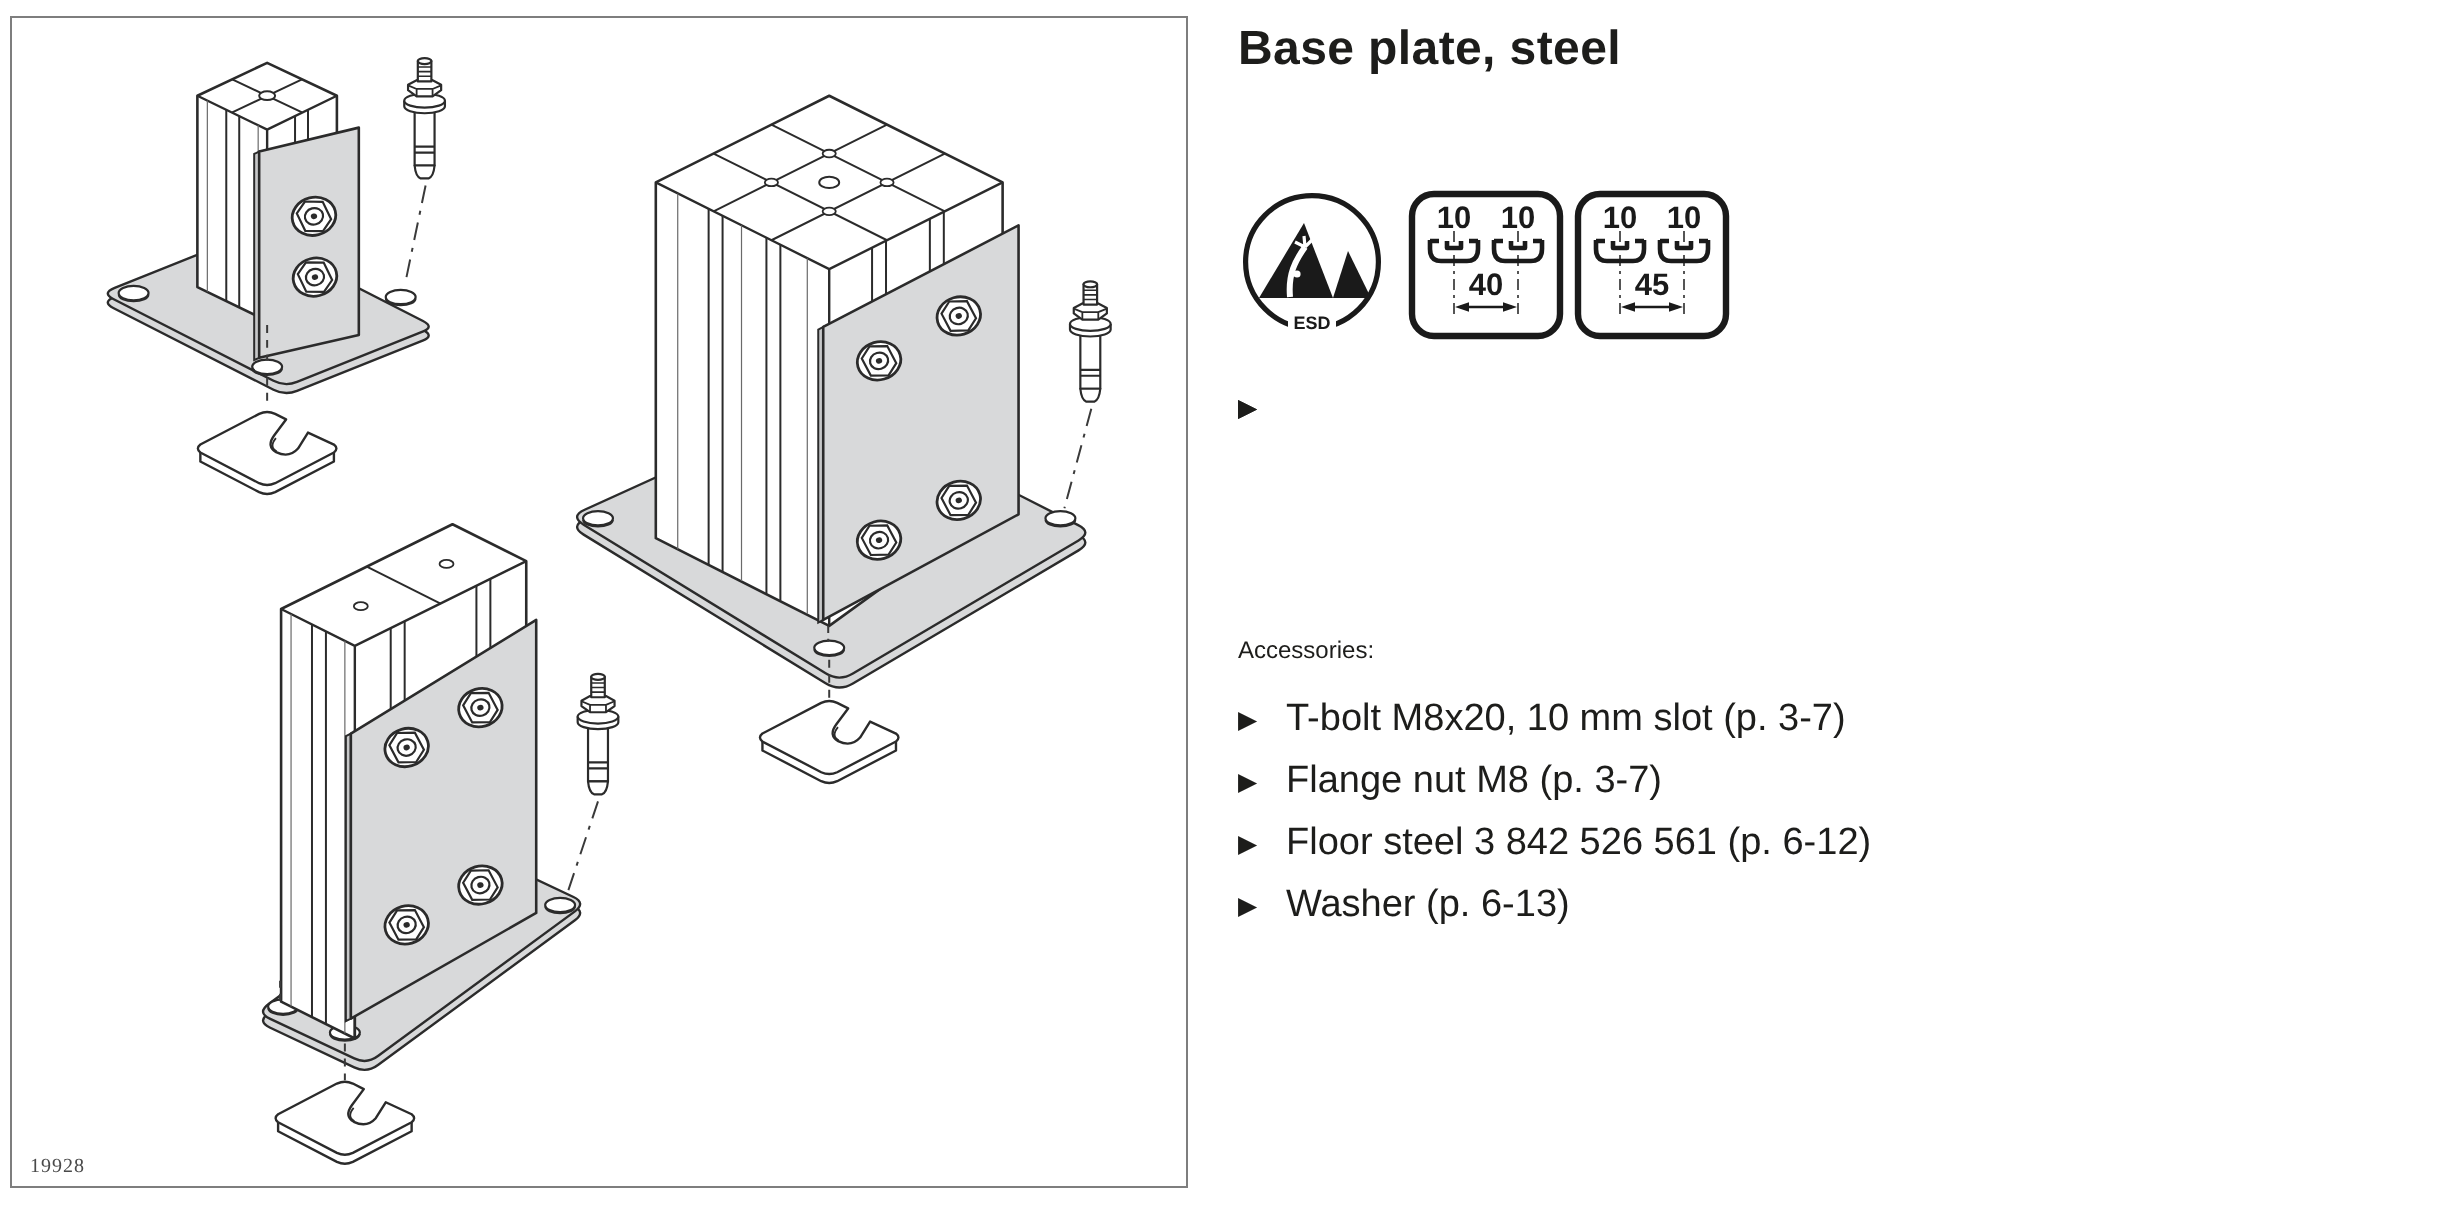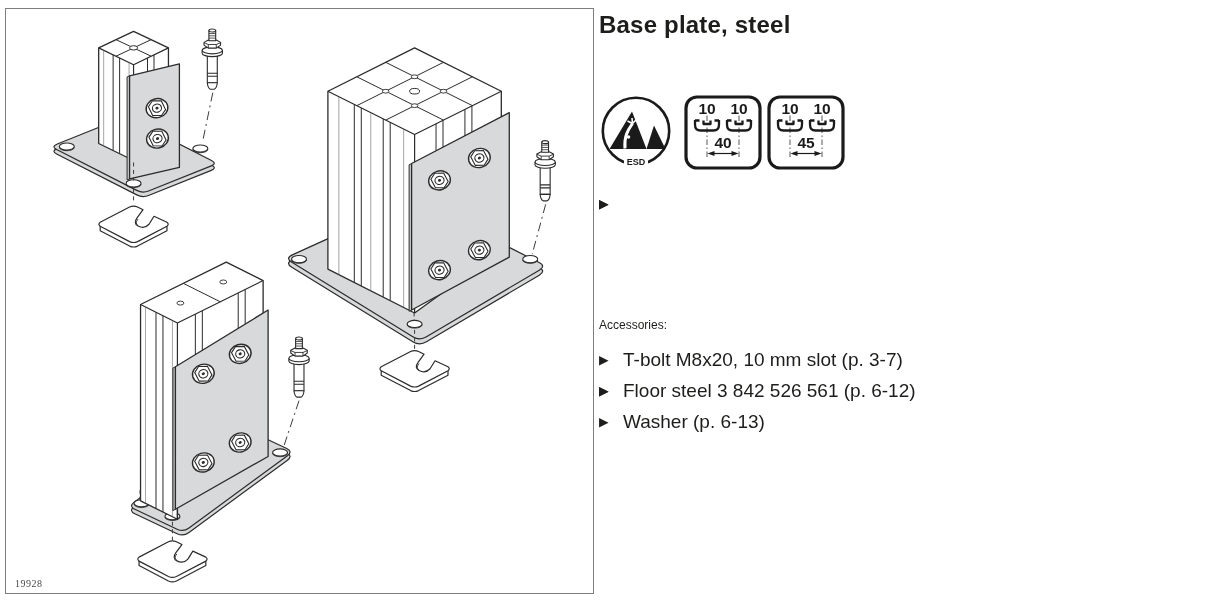--- a/index.html
+++ b/index.html
@@ -8,21 +8,21 @@
   body { position:relative; }
 
   
   .figure-panel { position:absolute; left:5px; top:8px; width:589px; height:586px;
     border:1px solid #7e7e7e; background:#fff; }
   .figure-svg { position:absolute; left:0; top:0; width:100%; height:100%; }
   .figure-number { position:absolute; left:9px; bottom:4px; font-size:10px;
     font-family:Liberation Serif, serif; color:#4a4a4a; letter-spacing:0.5px; }
 
   
-  .content-col { position:absolute; left:598px; top:0; width:580px; height:606px; }
+  .content-col { position:absolute; left:618px; top:0; width:580px; height:606px; }
   .page-title { position:absolute; left:1px; top:11px; font-size:24px; font-weight:bold;
     color:#1d1d1b; letter-spacing:0.2px; }
   .icons-row { position:absolute; left:1px; top:95px; height:78px; display:flex; align-items:flex-start; }
   .esd-box { width:74px; height:78px; margin-right:11px; }
   .slot-box { width:78px; height:75px; margin-right:5px; }
 
   .bullet-list { position:absolute; left:1px; top:188px; width:530px; list-style:none; }
   .bullet-list li { position:relative; padding-left:24px; font-size:19px; line-height:30px; }
   .acc-label { position:absolute; left:1px; top:310px; font-size:12px; line-height:30px; }
   .acc-list { position:absolute; left:1px; top:344px; width:540px; list-style:none; }
@@ -231,21 +231,21 @@
 
   <div class="acc-label">Accessories:</div>
 
   <ul class="acc-list">
     <li>
       <span class="marker">▶</span>
       <span>T-bolt M8x20, 10 mm slot (p. 3-7)</span><b></b><span></span>
     </li>
     <li>
       <span class="marker">▶</span>
-      <b></b><span></span>
+      <span>Flange nut M8 (p. 3-7)</span><b></b><span></span>
     </li>
     <li>
       <span class="marker">▶</span>
       <span>Floor steel </span><b>3 842 526 561</b><span> (p. 6-12)</span>
     </li>
     <li>
       <span class="marker">▶</span>
       <span>Washer (p. 6-13)</span><b></b><span></span>
     </li>
   </ul>

